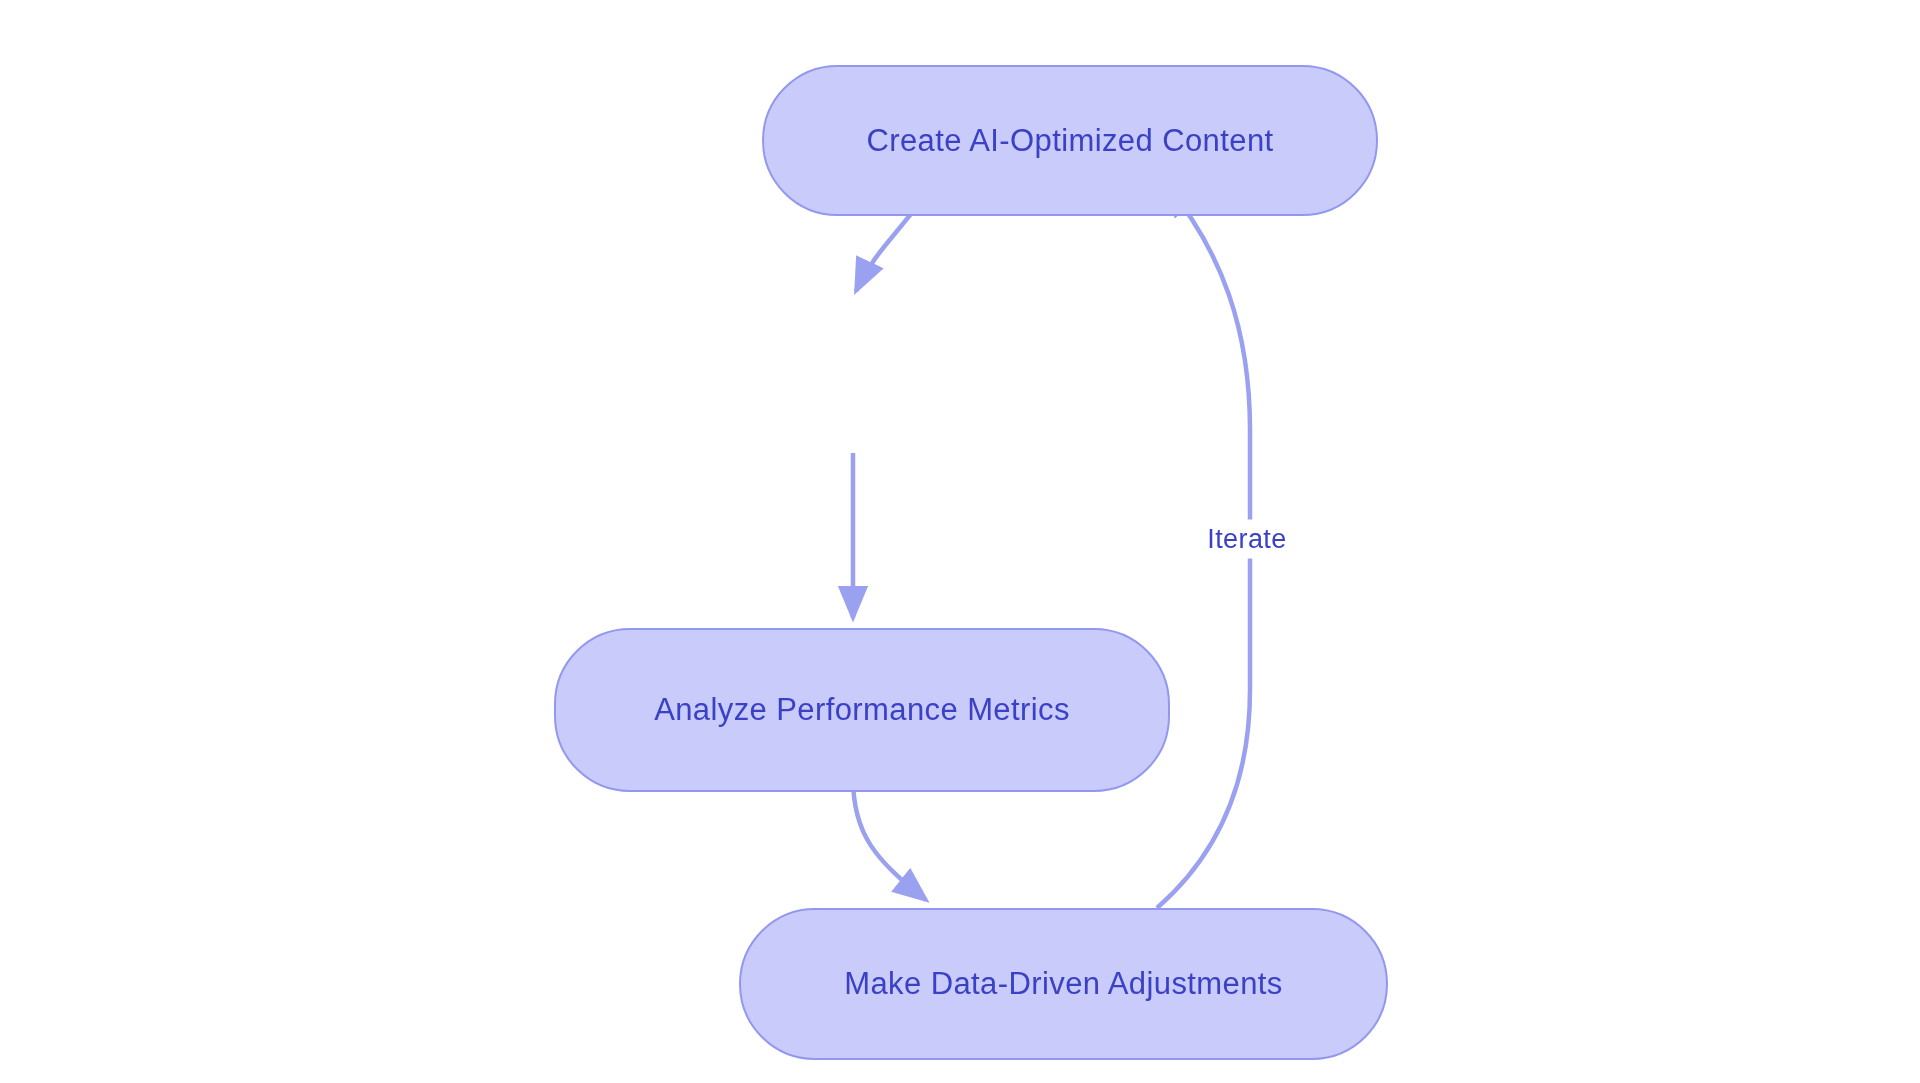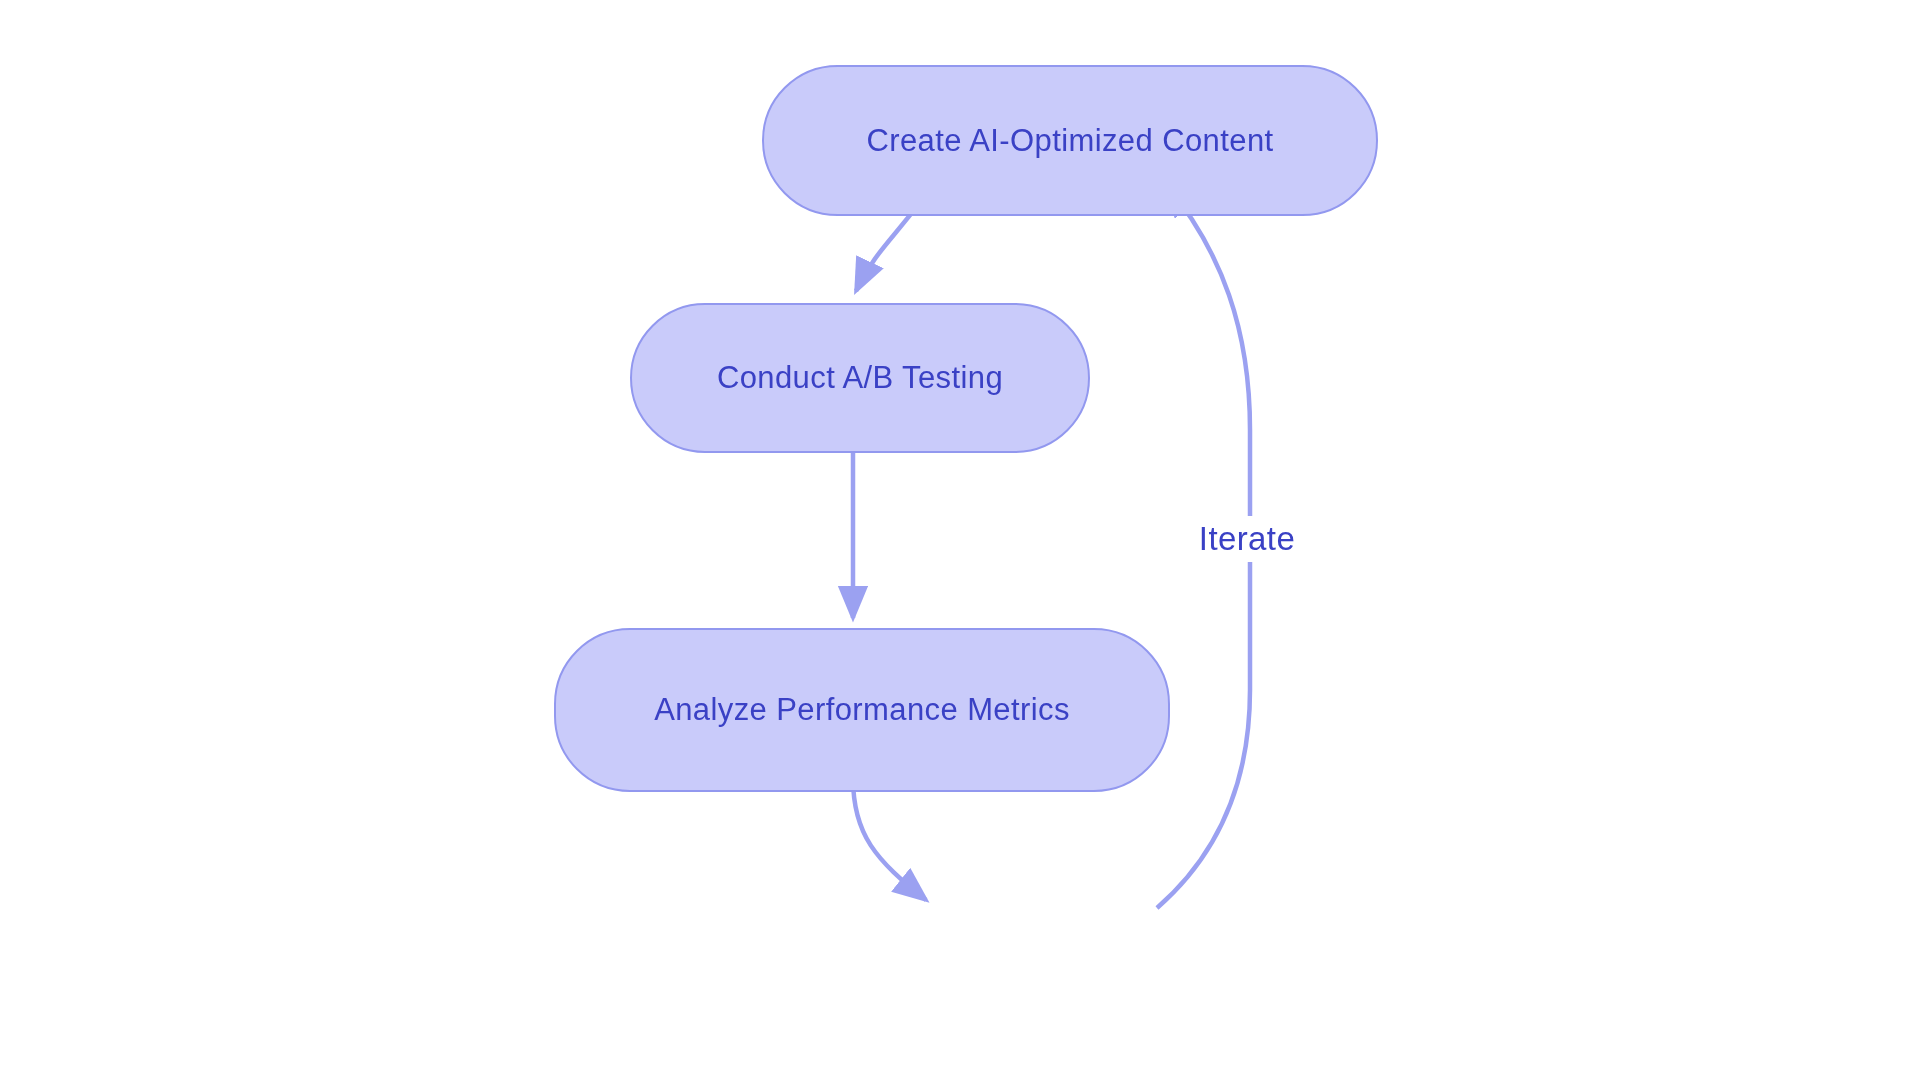--- a/index.html
+++ b/index.html
@@ -55,21 +55,21 @@
   .node-2 { left: 630px;  top: 303px; width: 460px; height: 150px; }
   .node-3 { left: 554px;  top: 628px; width: 616px; height: 164px; }
   .node-4 { left: 739px;  top: 908px; width: 649px; height: 152px; }
   .edge-label {
     position: absolute;
     left: 1247px;
     top: 539px;
     transform: translate(-50%, -50%);
     background: var(--background);
     color: var(--text);
-    font-size: 33px;
+    font-size: 27px;
     letter-spacing: 0.4px;
     padding: 4px 8px;
     white-space: nowrap;
   }
 </style>
 </head>
 <body>
 
 <div class="canvas">
 
@@ -82,24 +82,24 @@
     <path class="connector" d="M 942,171 C 900,235 878,245 856,291" marker-end="url(#arrowhead)"></path>
     <path class="connector" d="M 853,453 L 853,618" marker-end="url(#arrowhead)"></path>
     <path class="connector" d="M 853,778 C 853,835 876,860 926,900" marker-end="url(#arrowhead)"></path>
     <path class="connector" d="M 1157,908 C 1235,840 1250,755 1250,690 L 1250,430 C 1250,330 1222,252 1166,184" marker-end="url(#arrowhead)"></path>
   </svg>
 
   <div class="node node-1">
     <span>Create AI-Optimized Content</span>
   </div>
 
-  <div class="node node-2">
-    <span>Conduct A/B Testing</span>
-  </div>
 
   <div class="node node-3">
     <span>Analyze Performance Metrics</span>
   </div>
 
+  <div class="node node-4">
+    <span>Make Data-Driven Adjustments</span>
+  </div>
 
   <div class="edge-label">Iterate</div>
 
 </div>
 
 </body></html>

